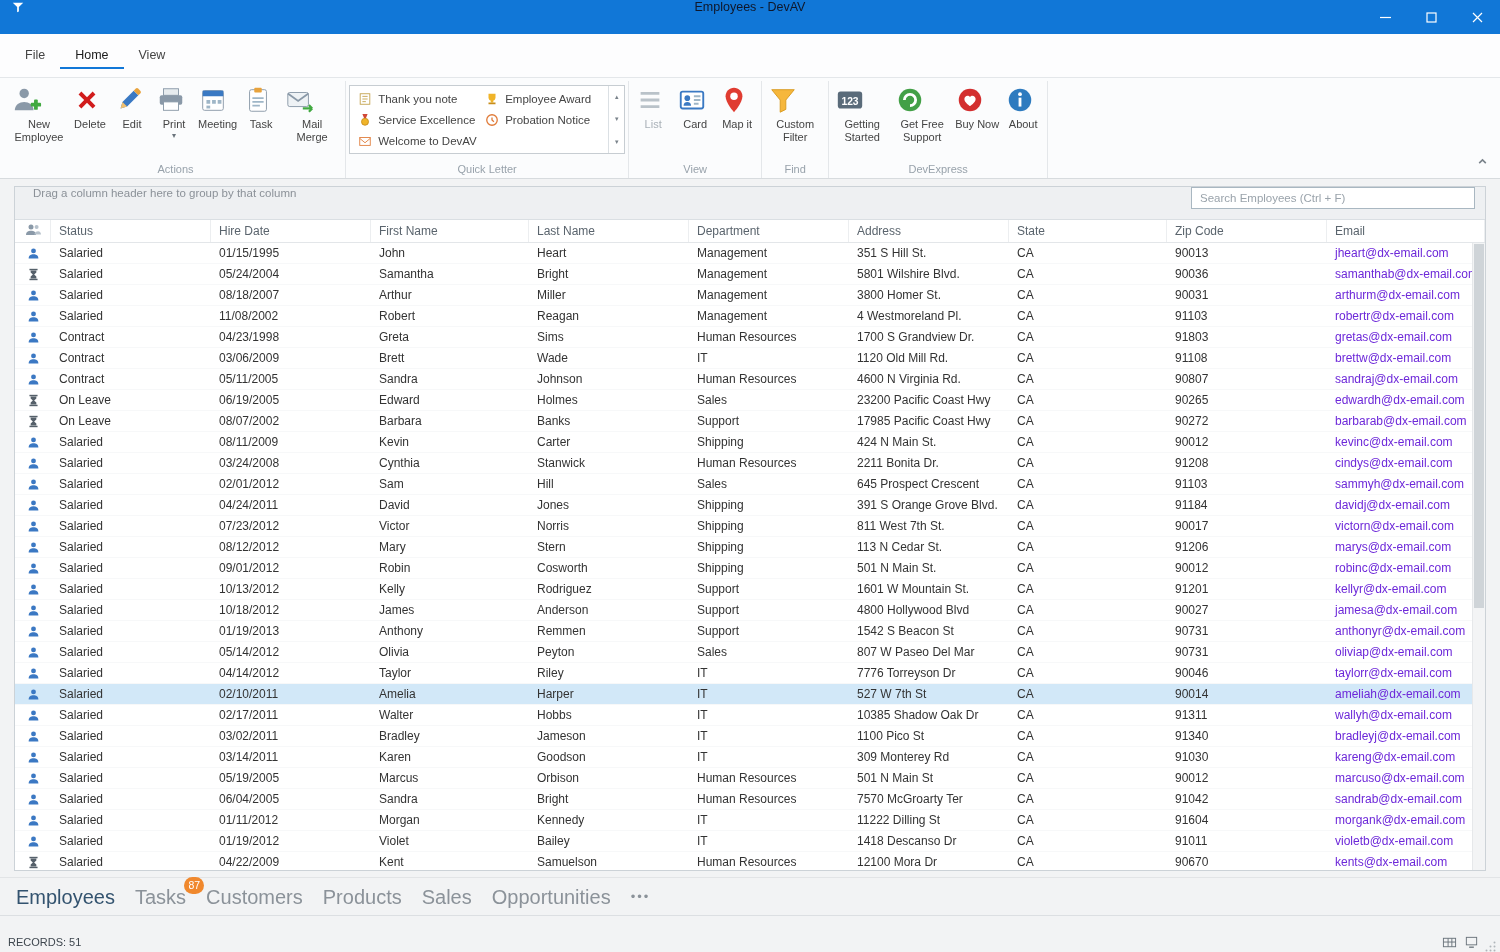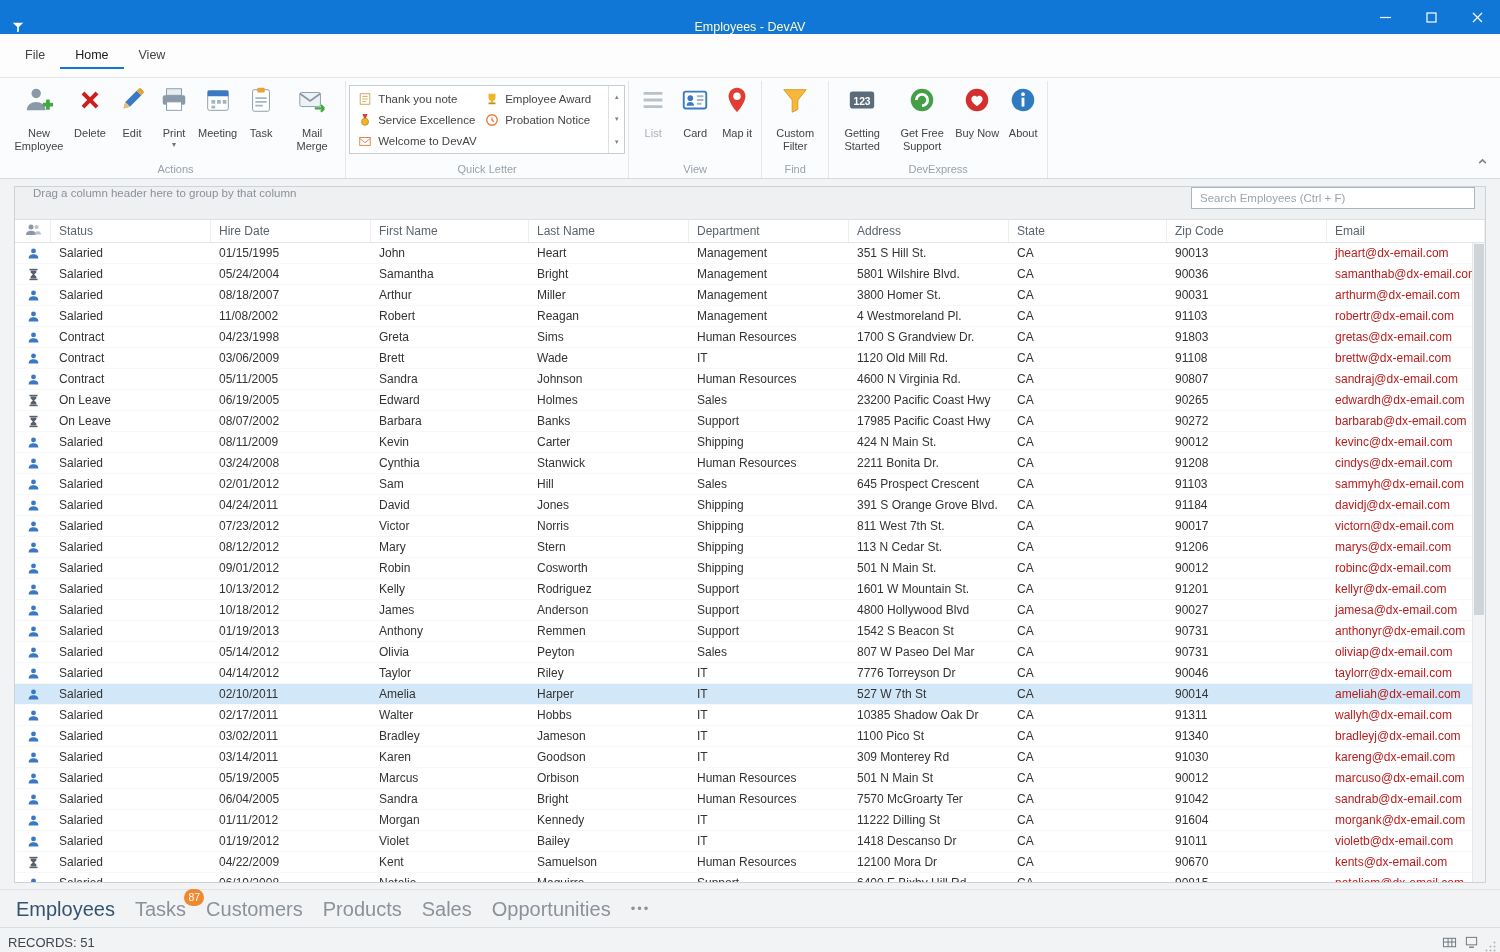--- a/index.html
+++ b/index.html
@@ -1,40 +1,40 @@
 <!DOCTYPE html>
 <html><head>
 <meta charset="utf-8">
 <style>
   *{box-sizing:border-box;margin:0;padding:0}
   html,body{width:1500px;height:952px;overflow:hidden}
   body{font-family:"Liberation Sans","DejaVu Sans",sans-serif;font-size:12px;color:#333;background:#f2f3f4;display:flex;flex-direction:column}
 
   
-  .titlebar{flex:0 0 34px;background:#1177d7;color:#fef9c3;display:flex;align-items:flex-end;position:relative}
+  .titlebar{flex:0 0 34px;background:#1177d7;color:#0f172a;display:flex;align-items:flex-start;position:relative}
   .app-icon{width:36px;display:flex;justify-content:center;align-items:center}
   .app-icon svg{width:14px;height:14px}
   .wtitle{position:absolute;left:0;right:0;text-align:center;font-size:12.5px;pointer-events:none}
   .winbtns{margin-left:auto;display:flex;height:100%;z-index:2}
   .winbtn{width:46px;display:flex;align-items:center;justify-content:center}
   .winbtn svg{width:11px;height:11px}
 
   
   .menubar{flex:0 0 30px;background:#fdfdfe;display:flex;align-items:flex-end;padding:8px 10px;border-bottom:1px solid #e4e7ea}
   .mtab{padding:6px 15px 5px;font-size:12.5px;color:#444;border-bottom:2px solid transparent}
   .mtab.active{color:#1b1b1b;font-weight:normal;border-bottom-color:#1177d7}
 
   
   .ribbon{flex:0 0 101px;background:#fbfcfd;border-bottom:1px solid #d7dbde;position:relative;display:flex;padding:3px 6px 0}
   .rgroup{display:flex;flex-direction:column;padding:0 3px;border-right:1px solid #e4e7ea}
   .rgroup-buttons{display:flex;flex:1;align-items:flex-start}
   .rcaption{text-align:center;font-size:11px;color:#98a2ab;padding:1px 8px 3px}
-  .rbtn{display:flex;flex-direction:column;align-items:center;min-width:42px;max-width:60px;padding:4px 3px 1px;text-align:center;color:#444;font-size:11px;line-height:13px;border-radius:2px}
+  .rbtn{display:flex;flex-direction:column;min-width:42px;max-width:60px;padding:4px 3px 1px;text-align:center;color:#444;font-size:11px;line-height:13px;border-radius:2px}
   .rbtn .icon svg{width:30px;height:30px;display:block}
-  .rbtn .rlabel{margin-top:12px}
+  .rbtn .rlabel{margin-top:3px}
   .rbtn.disabled{color:#a9b1b8}
   .dd{font-size:8px;color:#6b747c;line-height:9px}
   .gallery{display:flex;border:1px solid #c7cdd2;background:#fff;height:69px;margin-top:4px}
   .gallery-items{display:grid;grid-template-columns:127px 127px;grid-auto-rows:21px;align-content:center;padding:0 2px}
   .gitem{display:flex;align-items:center;gap:6px;padding:0 6px;font-size:11.5px;color:#444;white-space:nowrap}
   .gitem .icon svg{width:14px;height:14px;display:block}
   .gallery-arrows{width:16px;border-left:1px solid #dbe0e4;display:flex;flex-direction:column}
   .garrow{flex:1;display:flex;align-items:center;justify-content:center;font-size:7px;color:#7a838b}
   .ribbon-collapse{position:absolute;right:12px;bottom:8px}
 
@@ -48,36 +48,36 @@
   .header-row{flex:0 0 23px;display:flex;border-bottom:1px solid #e3e6e9;background:#fff;color:#5a646d}
   .hcell{display:flex;align-items:center;padding:0 8px;border-right:1px solid #ecEEf0;border-right:1px solid #eceef0;font-size:12px;overflow:hidden;white-space:nowrap}
   .hicon{width:36px;justify-content:center;padding:0}
   .hicon svg{width:16px;height:16px}
   .rows{flex:1;position:relative;overflow:hidden}
   .row{display:flex;height:21px;padding-right:13px;border-bottom:1px solid #f7f8f9;background:#fff}
   .row.selected{background:#d2e8f8}
   .cell{height:20px;line-height:20px;padding:0 8px;font-size:12px;white-space:nowrap;overflow:hidden}
   .icon-cell{width:36px;display:flex;align-items:center;justify-content:center;padding:0}
   .icon-cell svg{width:13px;height:13px}
-  .cell.email-link{color:#b91c1c}
+  .cell.email-link{color:#6d28d9}
   .w-status{width:160px}.w-hire_date{width:160px}.w-first_name{width:158px}.w-last_name{width:160px}
   .w-department{width:160px}.w-address{width:160px}.w-state{width:158px}.w-zip{width:160px}
   .w-email{flex:1;min-width:0}
   .vscroll{position:absolute;top:0;right:0;bottom:0;width:13px;background:#f3f4f5;border-left:1px solid #e6e8ea}
   .vthumb{position:absolute;top:1px;left:1px;right:1px;height:58%;background:#cfd4d8}
 
   
   .tabbar{flex:0 0 38px;background:#f2f3f4;display:flex;align-items:center;gap:20px;padding:0 16px;border-top:1px solid #e2e4e6}
   .navtab{font-size:20px;color:#8b9299;position:relative;line-height:24px}
   .navtab.active{color:#33536f}
   .navtab.overflow{font-size:13px;letter-spacing:2px;color:#8b9299}
   .badge{position:absolute;top:-8px;right:-18px;min-width:18px;height:17px;border-radius:9px;background:#f0882d;color:#fff;font-size:10.5px;display:flex;align-items:center;justify-content:center;padding:0 4px}
 
   
-  .statusbar{flex:0 0 24px;background:#f2f3f4;border-top:1px solid #dcdfe2;display:flex;align-items:center;padding:4px 4px 0 8px;font-size:13px;color:#3e464e}
+  .statusbar{flex:0 0 24px;background:#f2f3f4;border-top:1px solid #dcdfe2;display:flex;align-items:center;padding:16px 4px 0 8px;font-size:11px;color:#3e464e}
   .sb-spacer{flex:1}
   .sb-btn{width:22px;height:20px;display:flex;align-items:center;justify-content:center}
   .sb-btn svg{width:15px;height:15px}
   .grip{width:14px;height:20px;display:flex;align-items:flex-end;justify-content:flex-end}
 </style>
 </head>
 <body>
 
 <div class="titlebar">
   <div class="app-icon">

